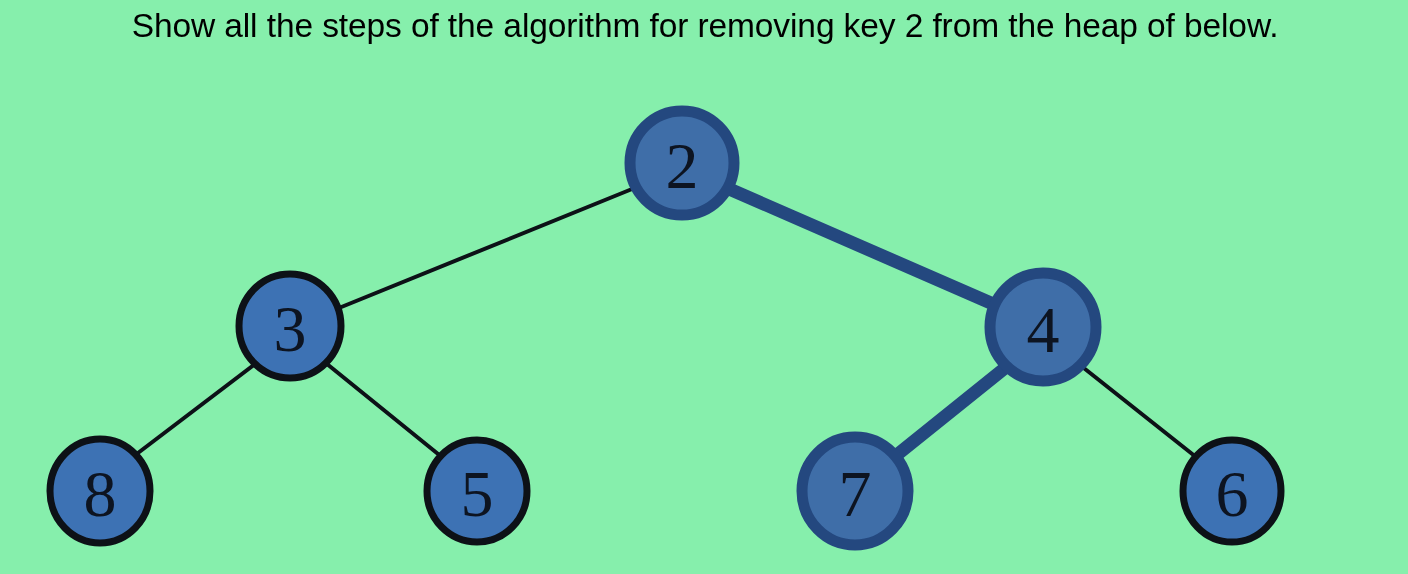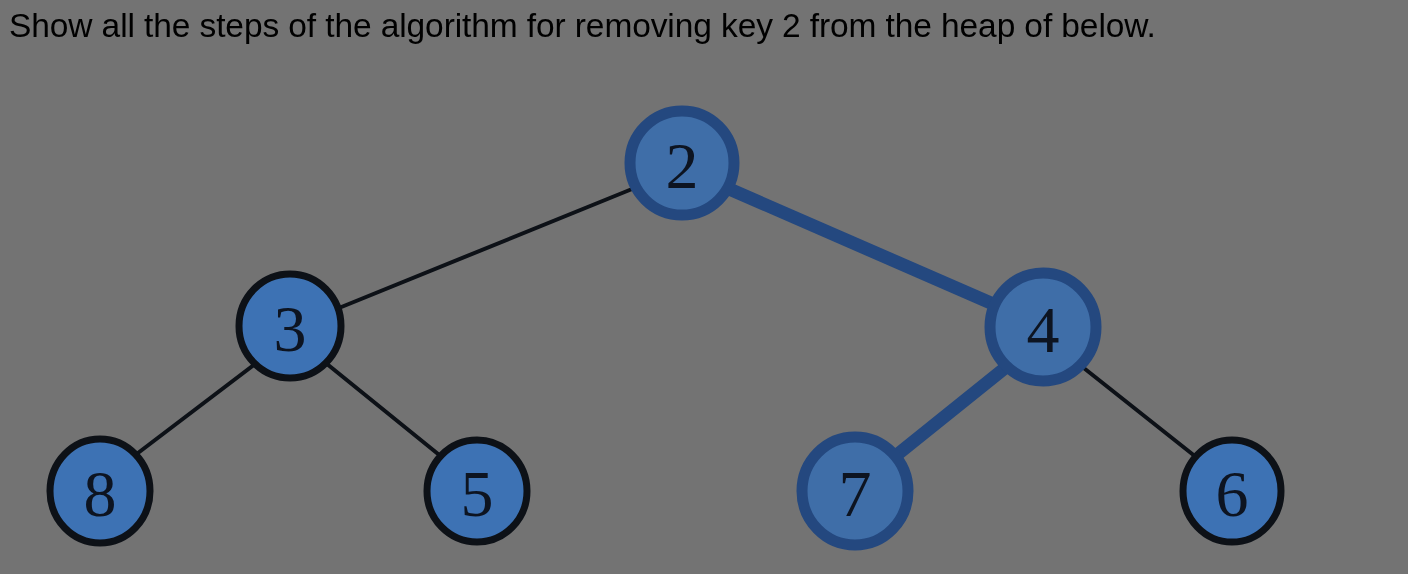--- a/index.html
+++ b/index.html
@@ -5,23 +5,24 @@
 <style>
   html, body {
     margin: 0;
     padding: 0;
     background: #ffffff;
   }
   #page {
     position: relative;
     width: 1408px;
     height: 574px;
-    background: #737373;
+    background: #86efac;
     overflow: hidden;
     font-family: "Liberation Sans", sans-serif;
+    text-align: center;
   }
   #question-title {
     position: absolute;
     left: 9px;
     top: 4px;
     width: 1392px;
     font-family: "Liberation Sans", sans-serif;
     font-size: 33.5px;
     line-height: 44px;
     letter-spacing: -0.1px;

